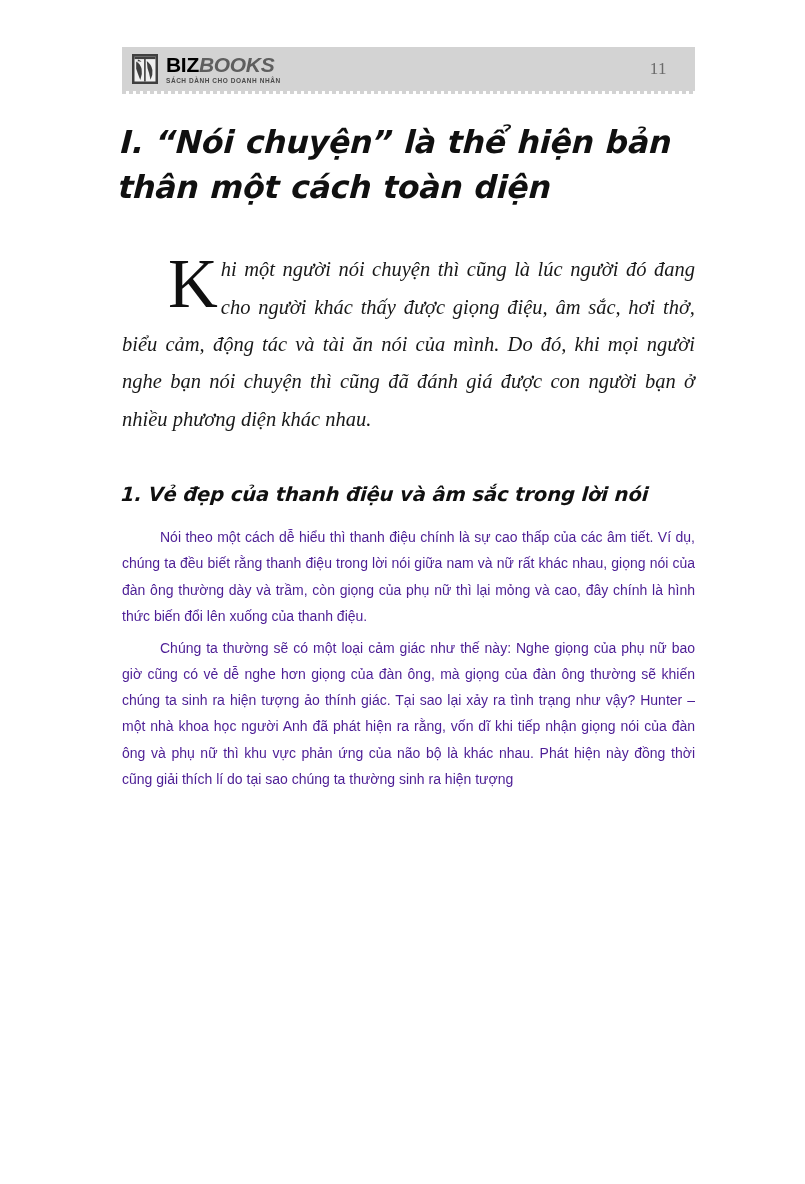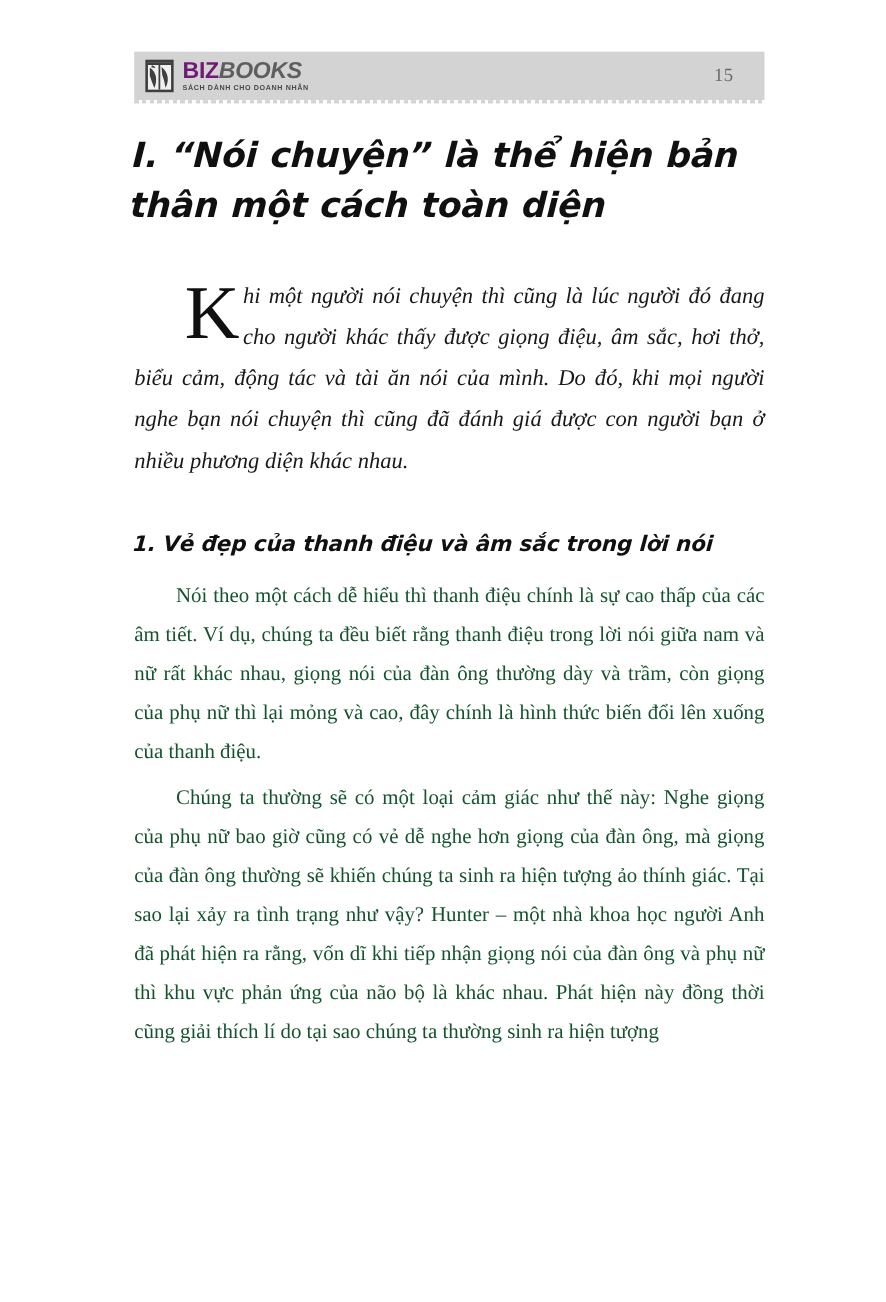--- a/index.html
+++ b/index.html
@@ -67,21 +67,21 @@
   }
 
   .brand-name {
     font-family: "Liberation Sans", "DejaVu Sans", sans-serif;
     font-weight: 700;
     font-size: 21px;
     letter-spacing: -0.3px;
     color: #3d3d3d;
     line-height: 1;
   }
-  .brand-name .biz { color: #701a75; }
+  .brand-name .biz { color: #000000; }
   .brand-name .books { color: #5e5e5e; font-style: italic; }
 
   .brand-tagline {
     font-family: "Liberation Sans", "DejaVu Sans", sans-serif;
     font-size: 6.5px;
     font-weight: 700;
     letter-spacing: 0.55px;
     color: #4a4a4a;
     margin-top: 3px;
     line-height: 1;
@@ -151,28 +151,28 @@
     font-weight: 400;
     font-size: 69px;
     line-height: 0.80;
     padding: 6px 3px 0 0;
     margin-left: 46px;
     color: #101010;
   }
 
   
   .body-para {
-    font-family: Liberation Serif, serif;
-    font-size: 19px;
+    font-family: Liberation Sans, sans-serif;
+    font-size: 14px;
     line-height: 1.87;
     text-align: justify;
     text-justify: inter-word;
     text-indent: 38px;
     margin: 0 0 6px 0;
-    color: #14532d;
+    color: #4c1d95;
     hyphens: none;
   }
 
   .body-para.continues {
     margin-bottom: 0;
   }
 </style>
 </head>
 <body>
 
@@ -192,21 +192,21 @@
       </svg>
 
       <div class="brand-text">
         <div class="brand-name">
           <span class="biz">BIZ</span><span class="books">BOOKS</span>
         </div>
         <div class="brand-tagline">SÁCH DÀNH CHO DOANH NHÂN</div>
       </div>
     </div>
 
-    <div class="folio">15</div>
+    <div class="folio">11</div>
   </div>
 
   <div class="content">
 
     <h1 class="chapter-title">I. “Nói chuyện” là thể hiện bản thân một cách toàn diện</h1>
 
     <p class="lead"><span class="dropcap">K</span><span>hi một người nói chuyện thì cũng là lúc người đó đang cho người khác thấy được giọng điệu, âm sắc, hơi thở, biểu cảm, động tác và tài ăn nói của mình. Do đó, khi mọi người nghe bạn nói chuyện thì cũng đã đánh giá được con người bạn ở nhiều phương diện khác nhau.</span></p>
 
     <h2 class="section-title">1. Vẻ đẹp của thanh điệu và âm sắc trong lời nói</h2>
 

